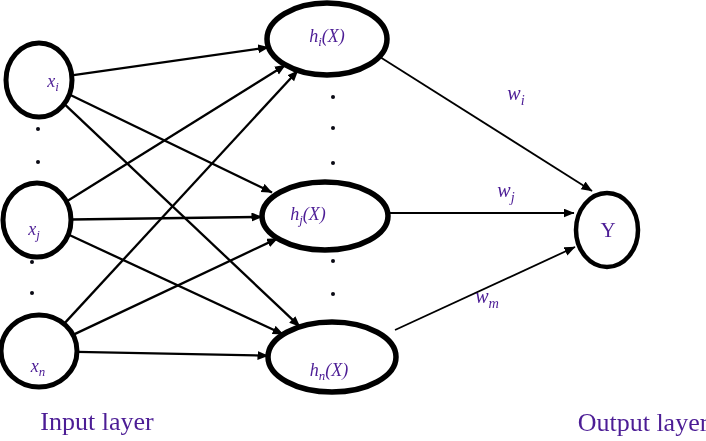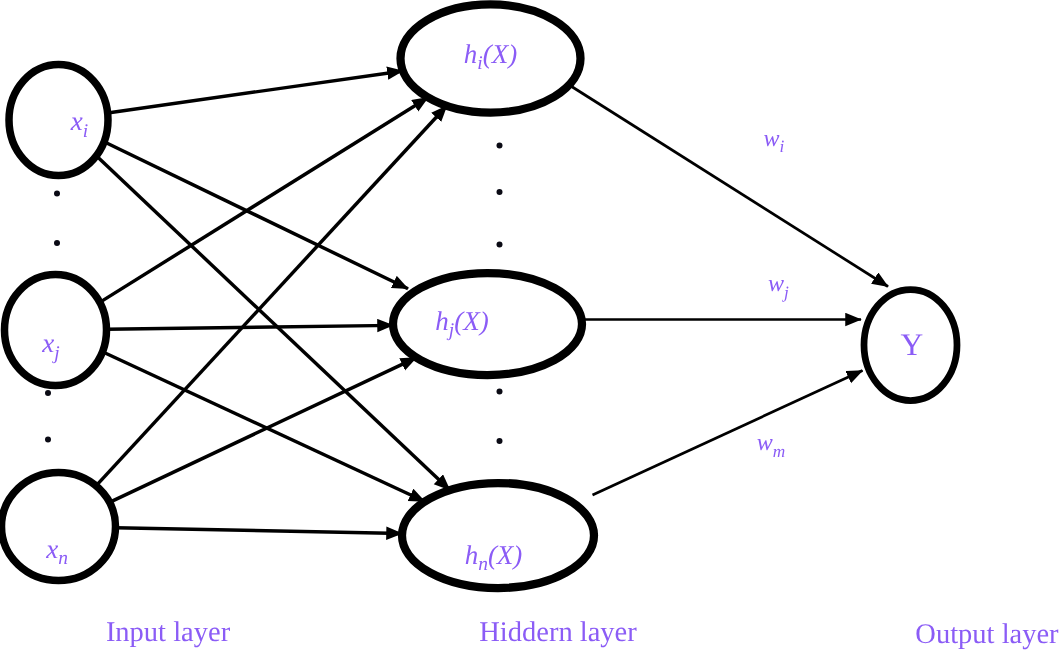--- a/index.html
+++ b/index.html
@@ -3,26 +3,26 @@
 <meta charset="utf-8">
 <style>
   html,body { margin:0; padding:0; background:#ffffff; }
   .stage {
     position:relative; width:706px; height:441px; background:#ffffff;
     font-family:"Liberation Serif", serif; color:#000; overflow:hidden;
   }
   .stage svg { position:absolute; left:0; top:0; }
   .lbl {
     position:absolute; transform:translate(-50%,-50%);
-    white-space:nowrap; color:#8b5cf6; line-height:1;font-family:Liberation Serif, serif;
+    white-space:nowrap; color:#4c1d95; line-height:1;font-family:Liberation Serif, serif;
   }
   .node-lbl { font-style:italic; font-size:18px; }
   .y-lbl    { font-style:normal; font-size:21px; }
-  .w-lbl    { font-style:italic; font-size:16px; }
-  .layer-lbl{ font-style:normal; font-size:19px;margin-left:15px; }
+  .w-lbl    { font-style:italic; font-size:20px; }
+  .layer-lbl{ font-style:normal; font-size:26px; }
   sub { font-size:72%; }
 </style>
 </head>
 <body>
 
 <div class="stage">
 
   <svg width="706" height="441" viewBox="0 0 706 441">
     <defs>
       <marker id="arrow" markerUnits="userSpaceOnUse" markerWidth="12" markerHeight="10" refX="10.5" refY="4.5" orient="auto">
@@ -78,21 +78,20 @@
   <div class="lbl node-lbl" style="left:327px;top:38px"><span>h</span><sub>i</sub><span>(X)</span></div>
 
   <div class="lbl node-lbl" style="left:308px;top:216px"><span>h</span><sub>j</sub><span>(X)</span></div>
 
   <div class="lbl node-lbl" style="left:329px;top:372px"><span>h</span><sub>n</sub><span>(X)</span></div>
 
   <div class="lbl y-lbl" style="left:608px;top:230px"><span>Y</span></div>
 
   <div class="lbl w-lbl" style="left:516px;top:95px"><span>w</span><sub>i</sub></div>
 
-  <div class="lbl w-lbl" style="left:519px;top:192px"><span>w</span><sub>j</sub></div>
+  <div class="lbl w-lbl" style="left:506px;top:192px"><span>w</span><sub>j</sub></div>
 
-  <div class="lbl w-lbl" style="left:514px;top:298px"><span>w</span><sub>m</sub></div>
+  <div class="lbl w-lbl" style="left:487px;top:298px"><span>w</span><sub>m</sub></div>
 
   <div class="lbl layer-lbl" style="left:97px;top:422px">Input layer</div>
-  <div class="lbl layer-lbl" style="left:357px;top:422px">Hiddern layer</div>
   <div class="lbl layer-lbl" style="left:643px;top:423px">Output layer</div>
 
 </div>
 
 </body></html>

